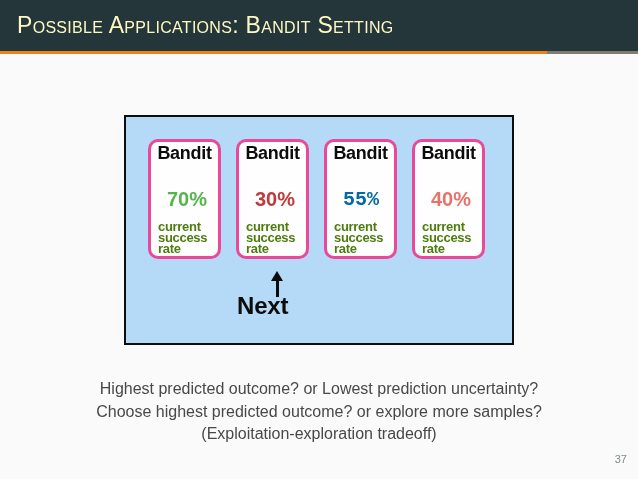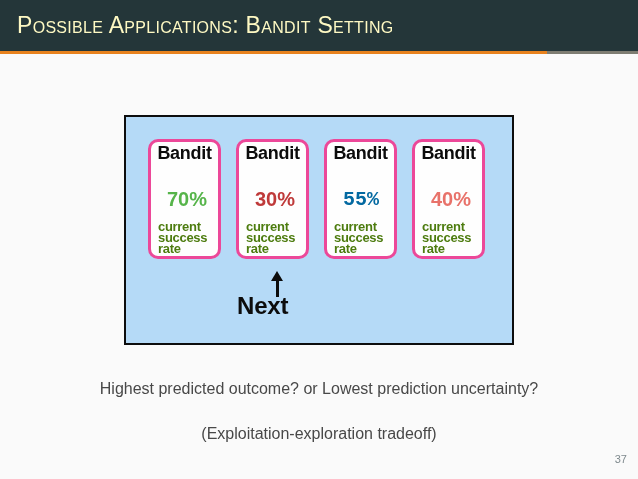--- a/index.html
+++ b/index.html
@@ -162,17 +162,18 @@
     <div class="arrow-head"></div>
     <div class="arrow-line"></div>
 
     <div class="next-choice">
       <div>Next</div>
     </div>
 
   </div>
 
   <div class="body-line l1">Highest predicted outcome? or Lowest prediction uncertainty?</div>
+  <div class="body-line l2">Choose highest predicted outcome? or explore more samples?</div>
   <div class="body-line l3">(Exploitation-exploration tradeoff)</div>
 
   <div class="page-number">37</div>
 
 </div>
 
 </body></html>

